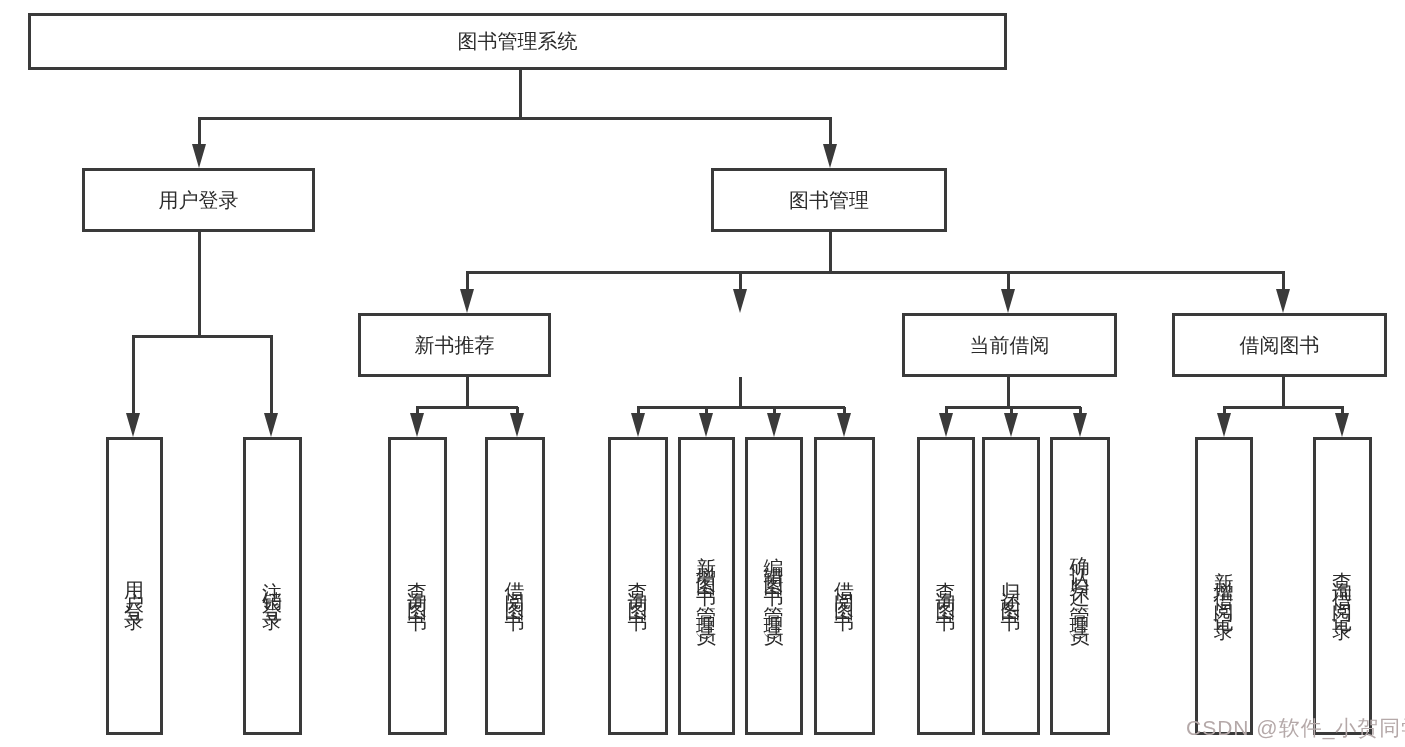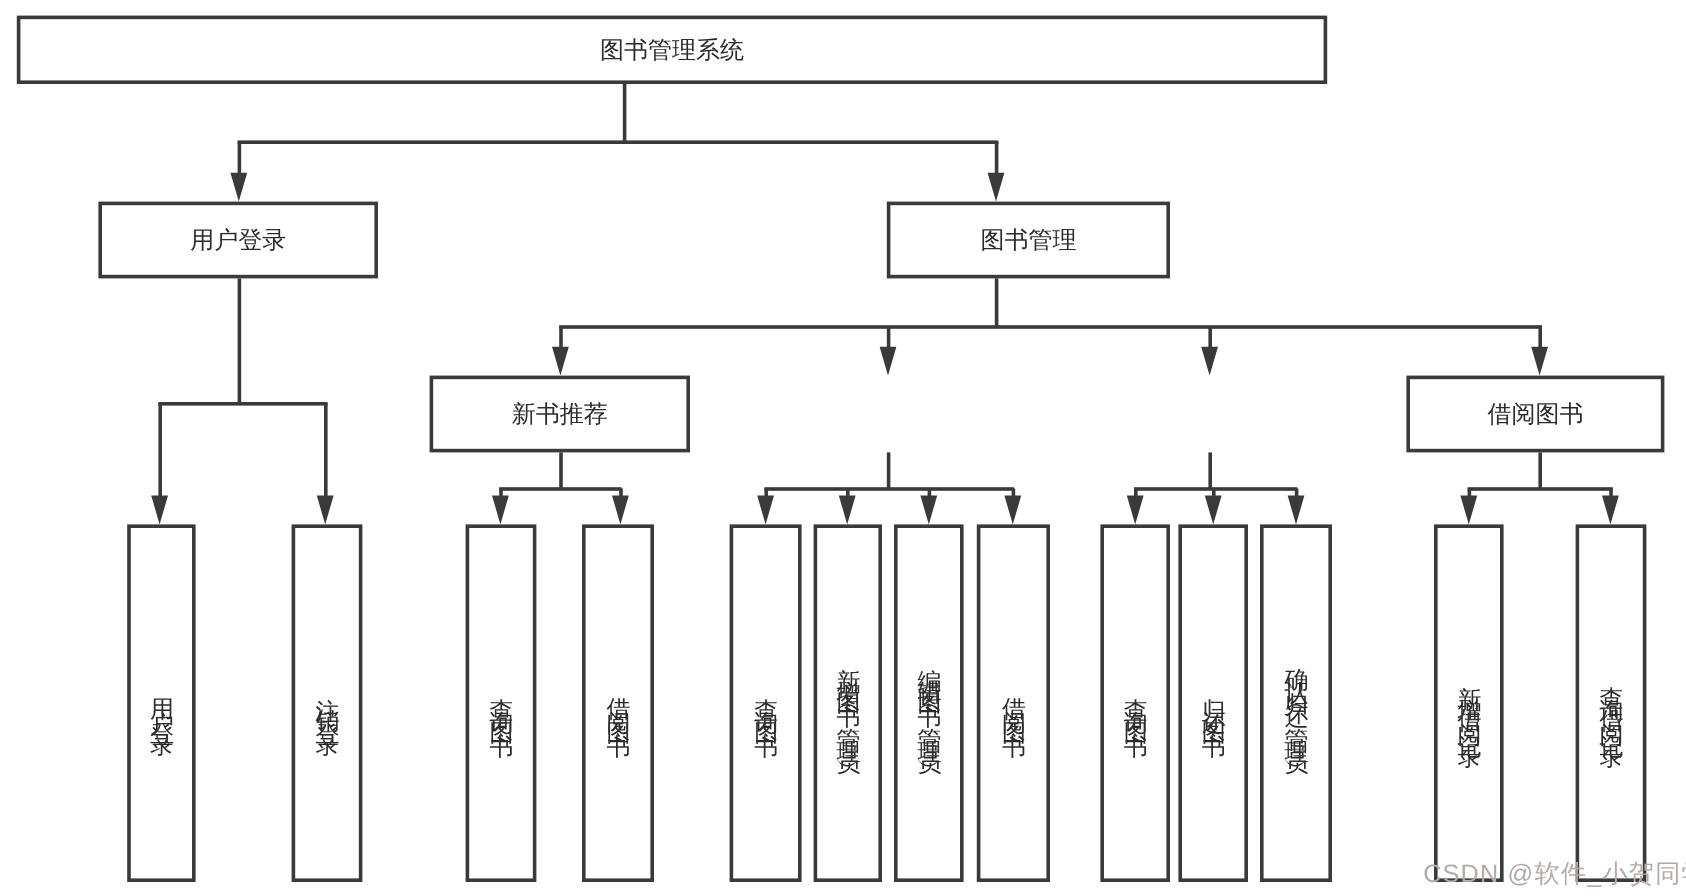--- a/index.html
+++ b/index.html
@@ -27,51 +27,52 @@
   .watermark {
     position:absolute; left:1186px; top:714px; z-index:5;
     font-size:21px; color:#b5a9a9; letter-spacing:1px; white-space:nowrap;
   }
 </style>
 </head>
 <body>
 
 <div class="canvas">
 
-  <div class="box" style="left:14px; top:13px; width:1092px; height:57px;">图书管理系统</div>
+  <div class="box" style="left:28px; top:13px; width:979px; height:57px;">图书管理系统</div>
 
   <div class="vline" style="left:519px; top:70px;  height:48px;"></div>
   <div class="hline" style="left:198px; top:117px; width:634px;"></div>
   <div class="vline" style="left:198px; top:118px; height:27px;"></div>
   <div class="arrow" style="left:192px; top:144px;"></div>
   <div class="vline" style="left:829px; top:118px; height:27px;"></div>
   <div class="arrow" style="left:823px; top:144px;"></div>
 
   <div class="box" style="left:82px; top:168px; width:233px; height:64px;">用户登录</div>
-  <div class="box" style="left:711px; top:168px; width:236px; height:64px;margin-left:28px;">图书管理</div>
+  <div class="box" style="left:711px; top:168px; width:236px; height:64px;">图书管理</div>
 
   <div class="vline" style="left:198px; top:232px; height:104px;"></div>
   <div class="hline" style="left:132px; top:335px; width:141px;"></div>
   <div class="vline" style="left:132px; top:336px; height:78px;"></div>
   <div class="arrow" style="left:126px; top:413px;"></div>
   <div class="vline" style="left:270px; top:336px; height:78px;"></div>
   <div class="arrow" style="left:264px; top:413px;"></div>
 
   <div class="vline" style="left:829px; top:232px; height:40px;"></div>
   <div class="hline" style="left:466px; top:271px; width:819px;"></div>
   <div class="vline" style="left:466px;  top:272px; height:18px;"></div>
   <div class="arrow" style="left:460px;  top:289px;"></div>
   <div class="vline" style="left:739px;  top:272px; height:18px;"></div>
   <div class="arrow" style="left:733px;  top:289px;"></div>
   <div class="vline" style="left:1007px; top:272px; height:18px;"></div>
   <div class="arrow" style="left:1001px; top:289px;"></div>
   <div class="vline" style="left:1282px; top:272px; height:18px;"></div>
   <div class="arrow" style="left:1276px; top:289px;"></div>
 
-  <div class="box" style="left:358px; top:313px; width:217px; height:64px;text-align:center;">新书推荐</div>
+  <div class="box" style="left:358px; top:313px; width:193px; height:64px;text-align:center;">新书推荐</div>
+  <div class="box" style="left:902px; top:313px; width:215px; height:64px;">当前借阅</div>
   <div class="box" style="left:1172px; top:313px; width:215px; height:64px;">借阅图书</div>
 
   <div class="vline" style="left:466px; top:377px; height:30px;"></div>
   <div class="hline" style="left:416px; top:406px; width:102px;"></div>
   <div class="vline" style="left:416px; top:407px; height:7px;"></div>
   <div class="arrow" style="left:410px; top:413px;"></div>
   <div class="vline" style="left:516px; top:407px; height:7px;"></div>
   <div class="arrow" style="left:510px; top:413px;"></div>
 
   <div class="vline" style="left:739px; top:377px; height:30px;"></div>

